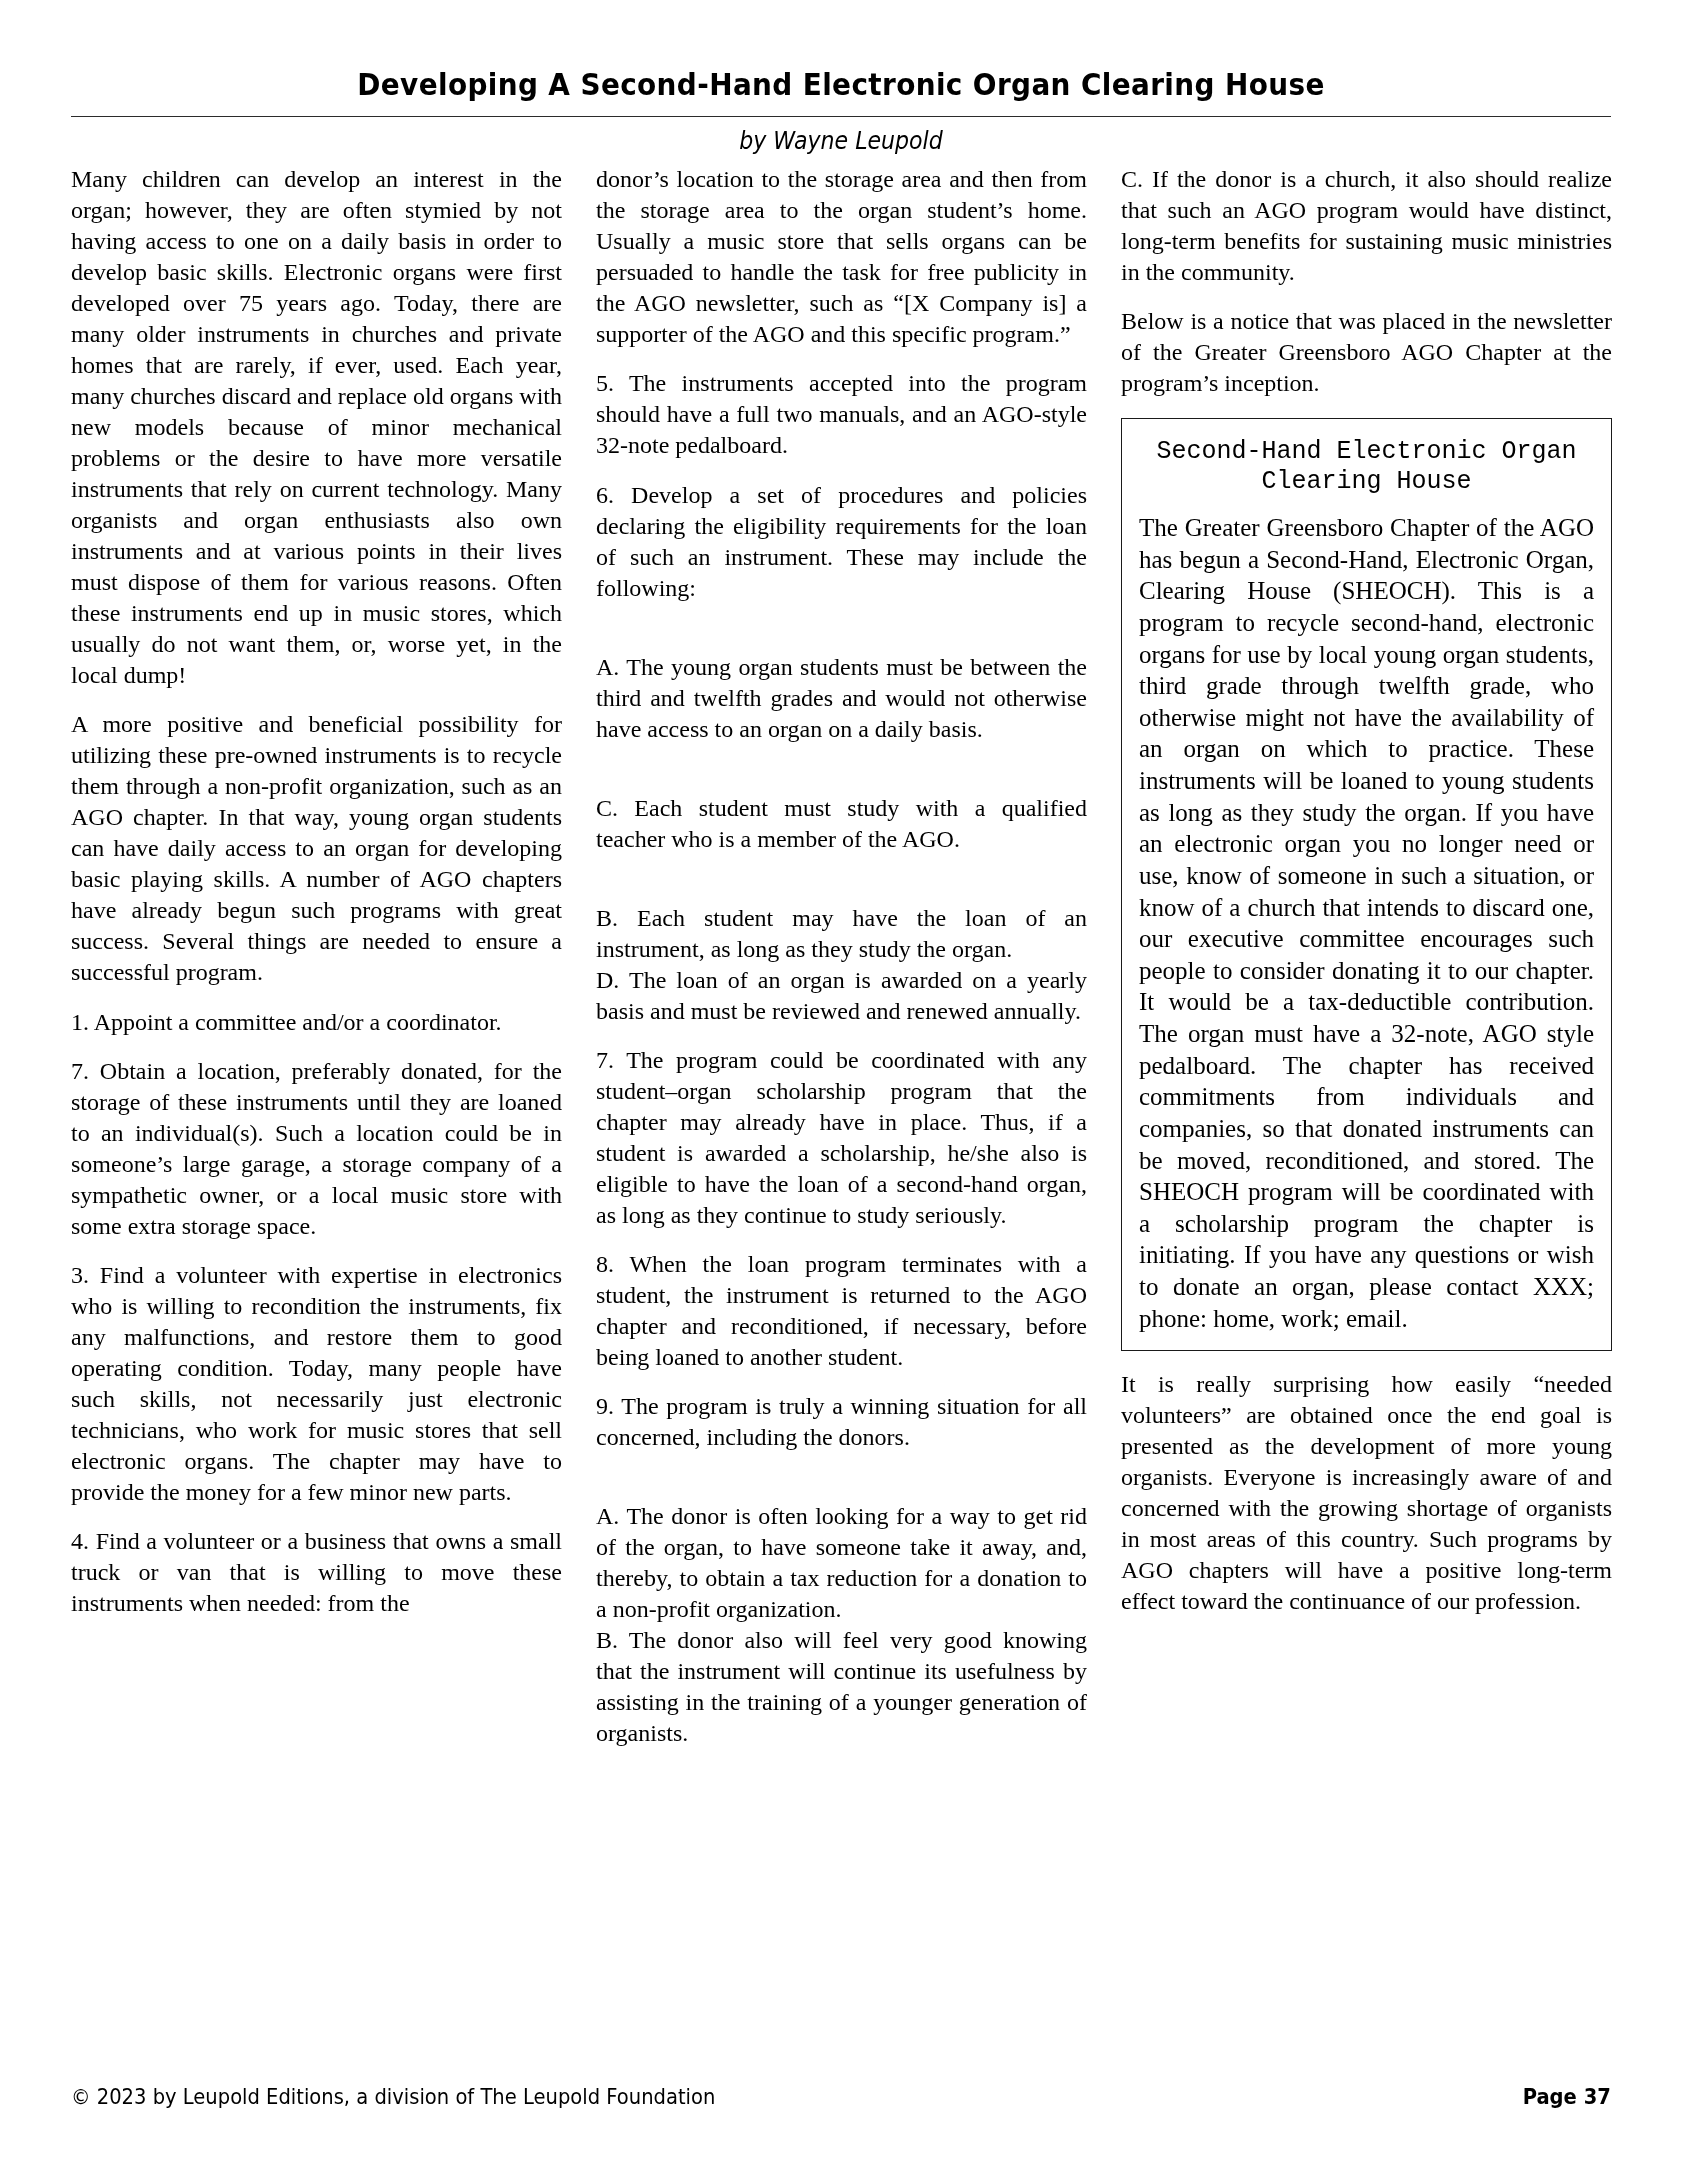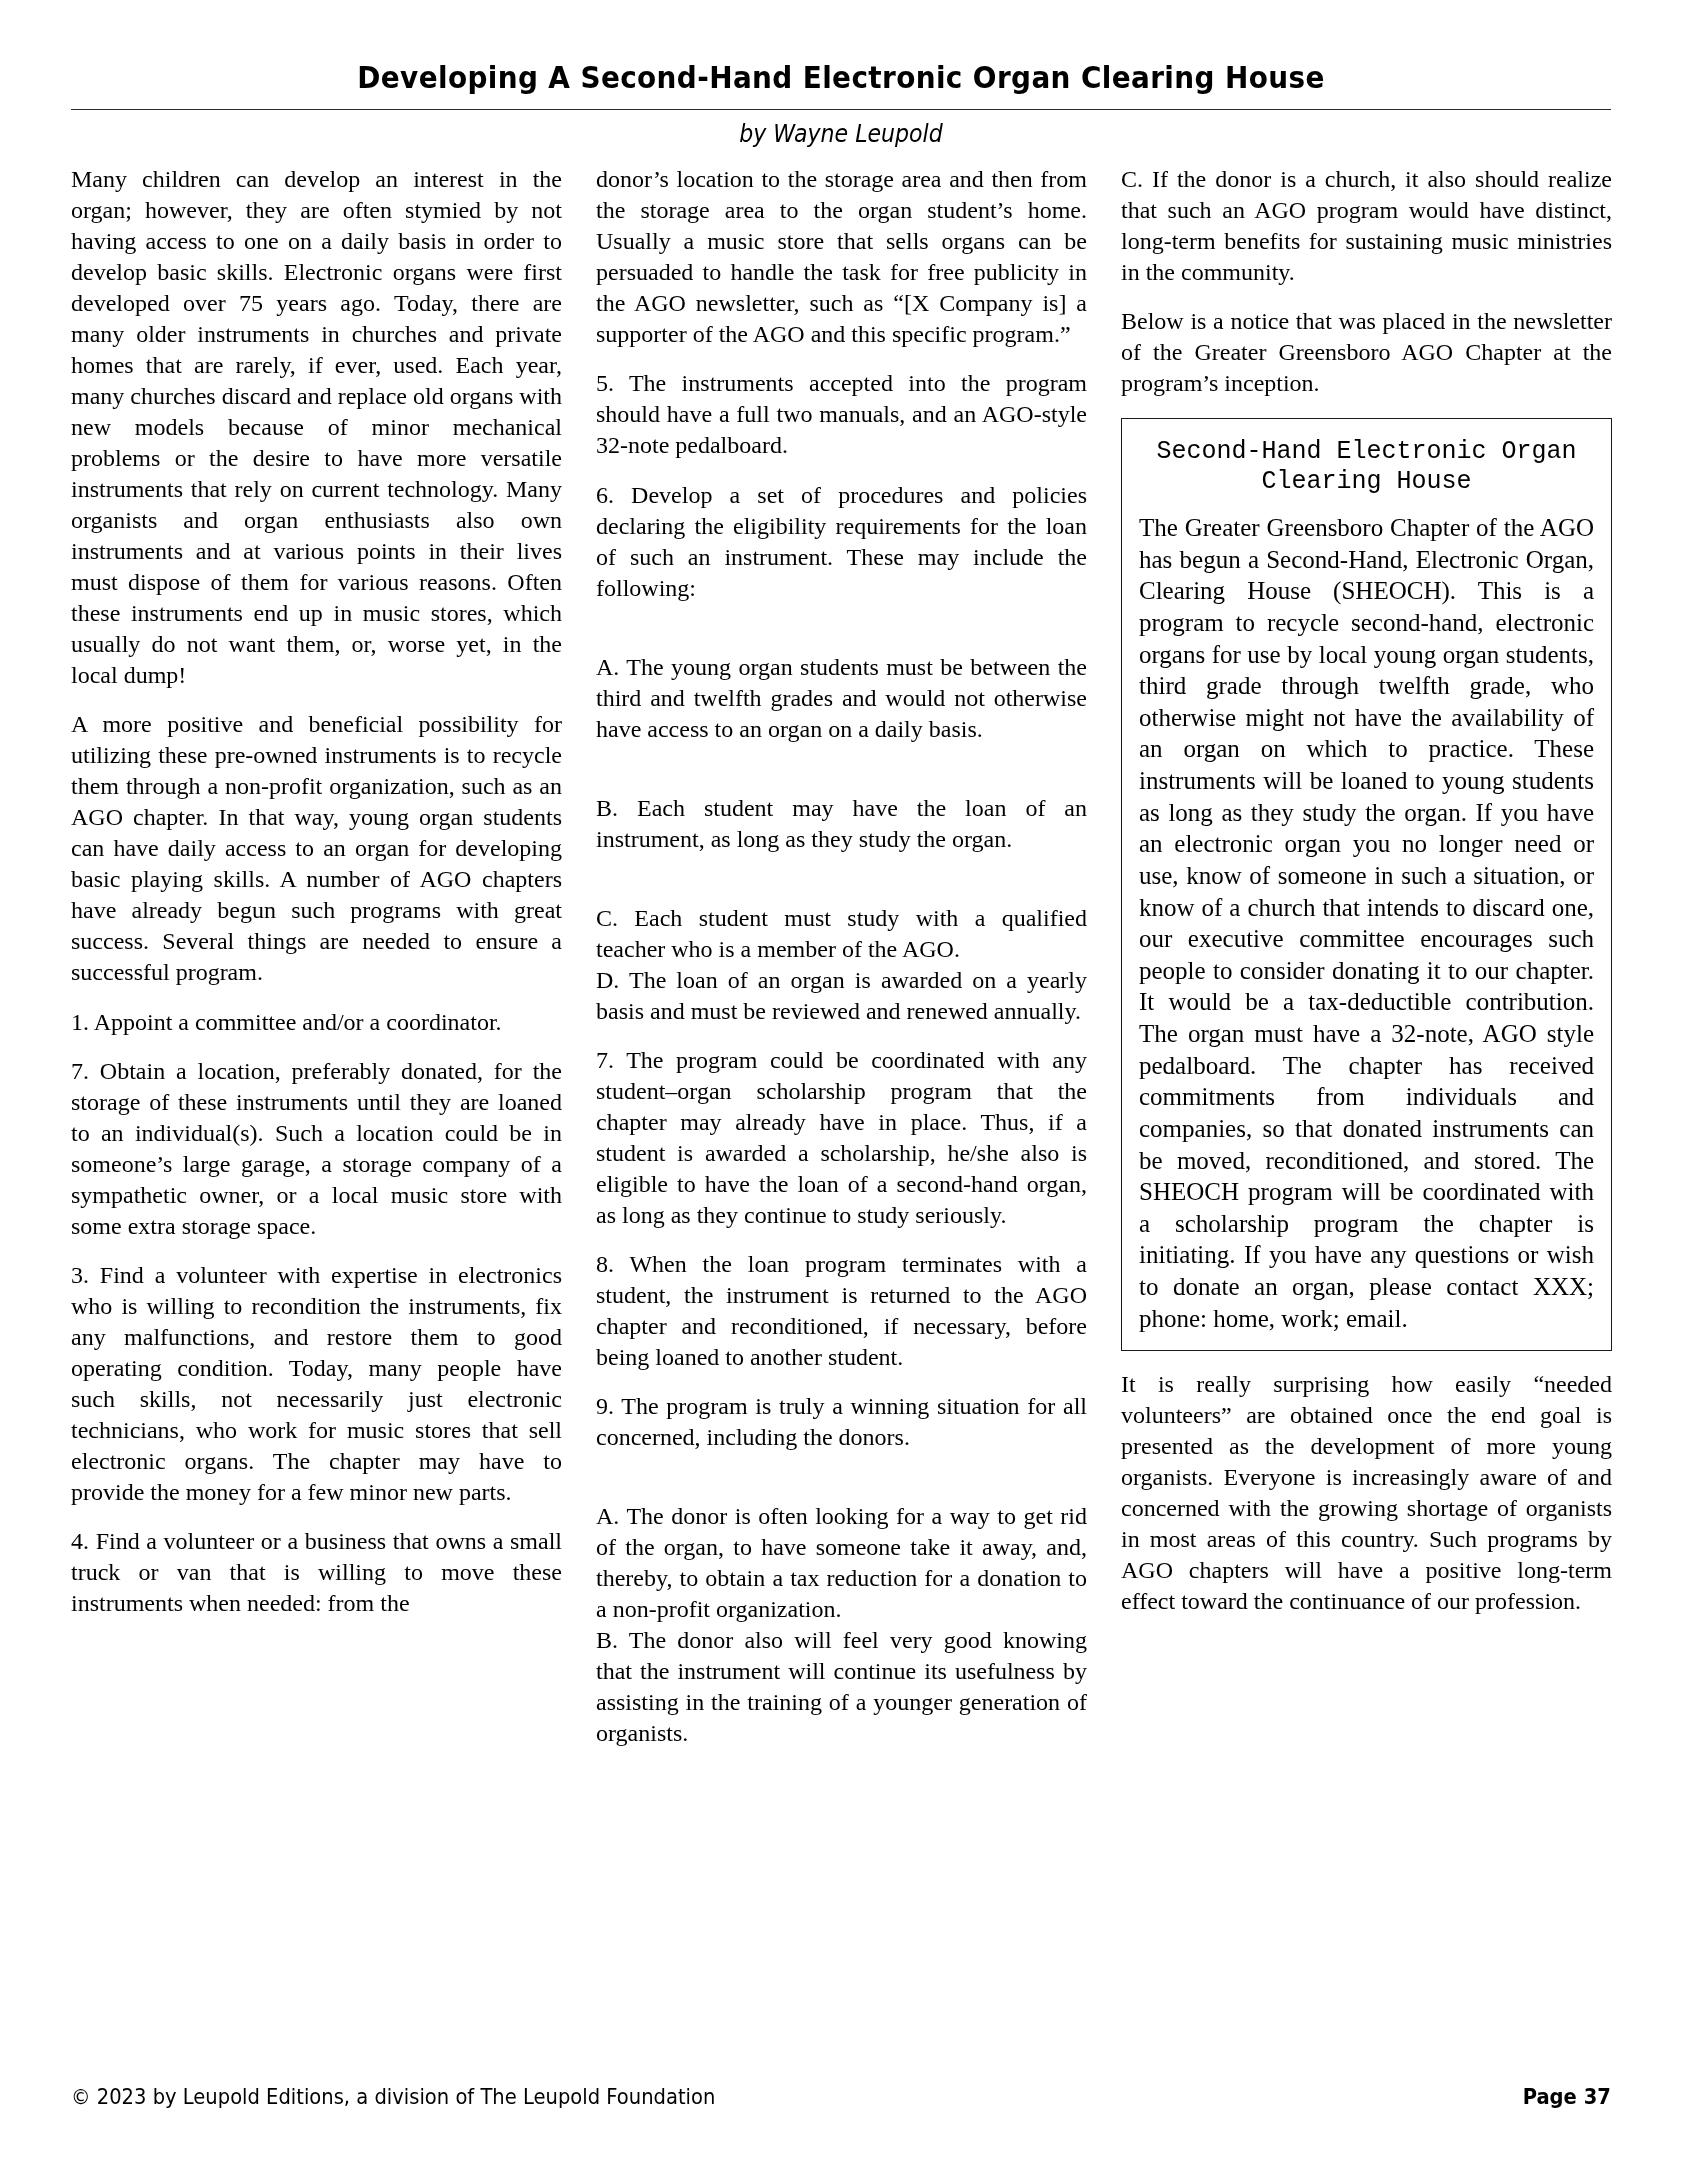--- a/index.html
+++ b/index.html
@@ -22,21 +22,21 @@
     width: 1683px;
     height: 2178px;
     box-sizing: border-box;
     padding: 0;
   }
 
   
   .masthead {
     position: absolute;
     left: 71px;
-    top: 61px;
+    top: 68px;
     width: 1540px;
   }
   .doc-title {
     font-family: "DejaVu Sans", "Liberation Sans", sans-serif;
     font-weight: bold;
     font-size: 30px;
     letter-spacing: 0.4px;
     text-align: center;
     line-height: 1.15;
     margin: 0;
@@ -156,22 +156,22 @@
       <p class="body">7. Obtain a location, preferably donated, for the storage of these instruments until they are loaned to an individual(s). Such a location could be in someone’s large garage, a storage company of a sympathetic owner, or a local music store with some extra storage space.</p>
       <p class="body">3. Find a volunteer with expertise in electronics who is willing to recondition the instruments, fix any malfunctions, and restore them to good operating condition. Today, many people have such skills, not necessarily just electronic technicians, who work for music stores that sell electronic organs. The chapter may have to provide the money for a few minor new parts.</p>
       <p class="body">4. Find a volunteer or a business that owns a small truck or van that is willing to move these instruments when needed: from the</p>
     </div>
 
     <div class="col">
       <p class="body">donor’s location to the storage area and then from the storage area to the organ student’s home. Usually a music store that sells organs can be persuaded to handle the task for free publicity in the AGO newsletter, such as “[X Company is] a supporter of the AGO and this specific program.”</p>
       <p class="body">5. The instruments accepted into the program should have a full two manuals, and an AGO-style 32-note pedalboard.</p>
       <p class="body">6. Develop a set of procedures and policies declaring the eligibility requirements for the loan of such an instrument. These may include the following:</p>
       <p class="body tight">A. The young organ students must be between the third and twelfth grades and would not otherwise have access to an organ on a daily basis.</p>
+      <p class="body tight">C. Each student must study with a qualified teacher who is a member of the AGO.</p>
       <p class="body tight">B. Each student may have the loan of an instrument, as long as they study the organ.</p>
-      <p class="body tight">C. Each student must study with a qualified teacher who is a member of the AGO.</p>
       <p class="body">D. The loan of an organ is awarded on a yearly basis and must be reviewed and renewed annually.</p>
       <p class="body">7. The program could be coordinated with any student–organ scholarship program that the chapter may already have in place. Thus, if a student is awarded a scholarship, he/she also is eligible to have the loan of a second-hand organ, as long as they continue to study seriously.</p>
       <p class="body">8. When the loan program terminates with a student, the instrument is returned to the AGO chapter and reconditioned, if necessary, before being loaned to another student.</p>
       <p class="body">9. The program is truly a winning situation for all concerned, including the donors.</p>
       <p class="body tight">A. The donor is often looking for a way to get rid of the organ, to have someone take it away, and, thereby, to obtain a tax reduction for a donation to a non-profit organization.</p>
       <p class="body">B. The donor also will feel very good knowing that the instrument will continue its usefulness by assisting in the training of a younger generation of organists.</p>
     </div>
 
     <div class="col col-3">
       <p class="body">C. If the donor is a church, it also should realize that such an AGO program would have distinct, long-term benefits for sustaining music ministries in the community.</p>

